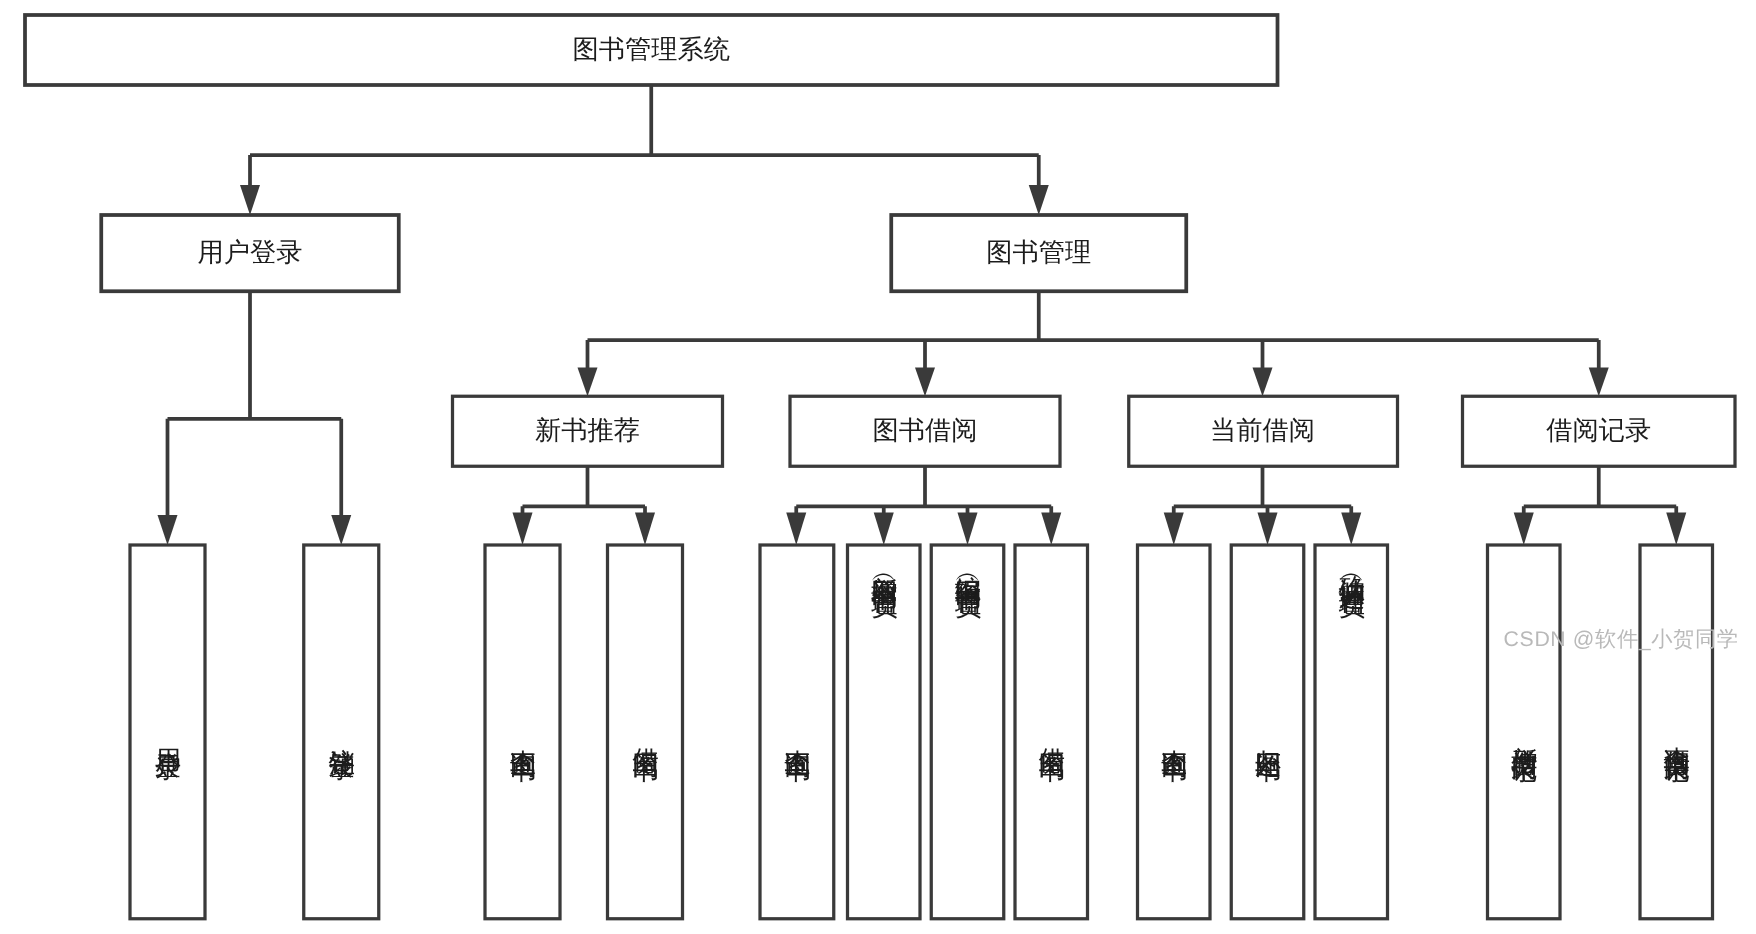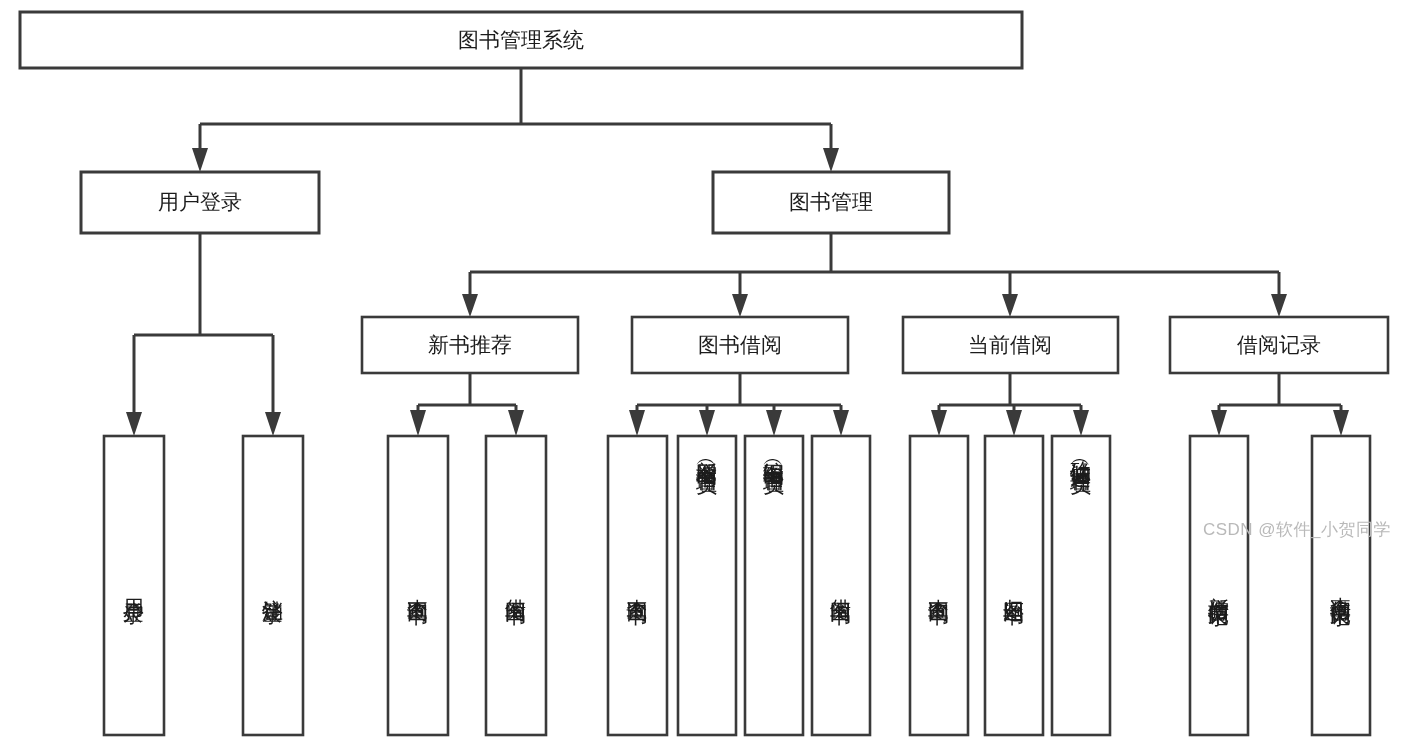--- a/index.html
+++ b/index.html
@@ -69,21 +69,21 @@
     align-items: flex-start;
     justify-content: center;
     pointer-events: none;
   }
   .vlabel-wrap.centered {
     align-items: center;
   }
   .watermark {
     position: absolute;
     right: 14px;
-    bottom: 6px;
+    bottom: 24px;
     font-family: "Liberation Sans", "DejaVu Sans", sans-serif;
     font-size: 17px;
     color: #b9b9b9;
     letter-spacing: 0.5px;
     white-space: nowrap;
     user-select: none;
   }
 </style>
 </head>
 <body>

